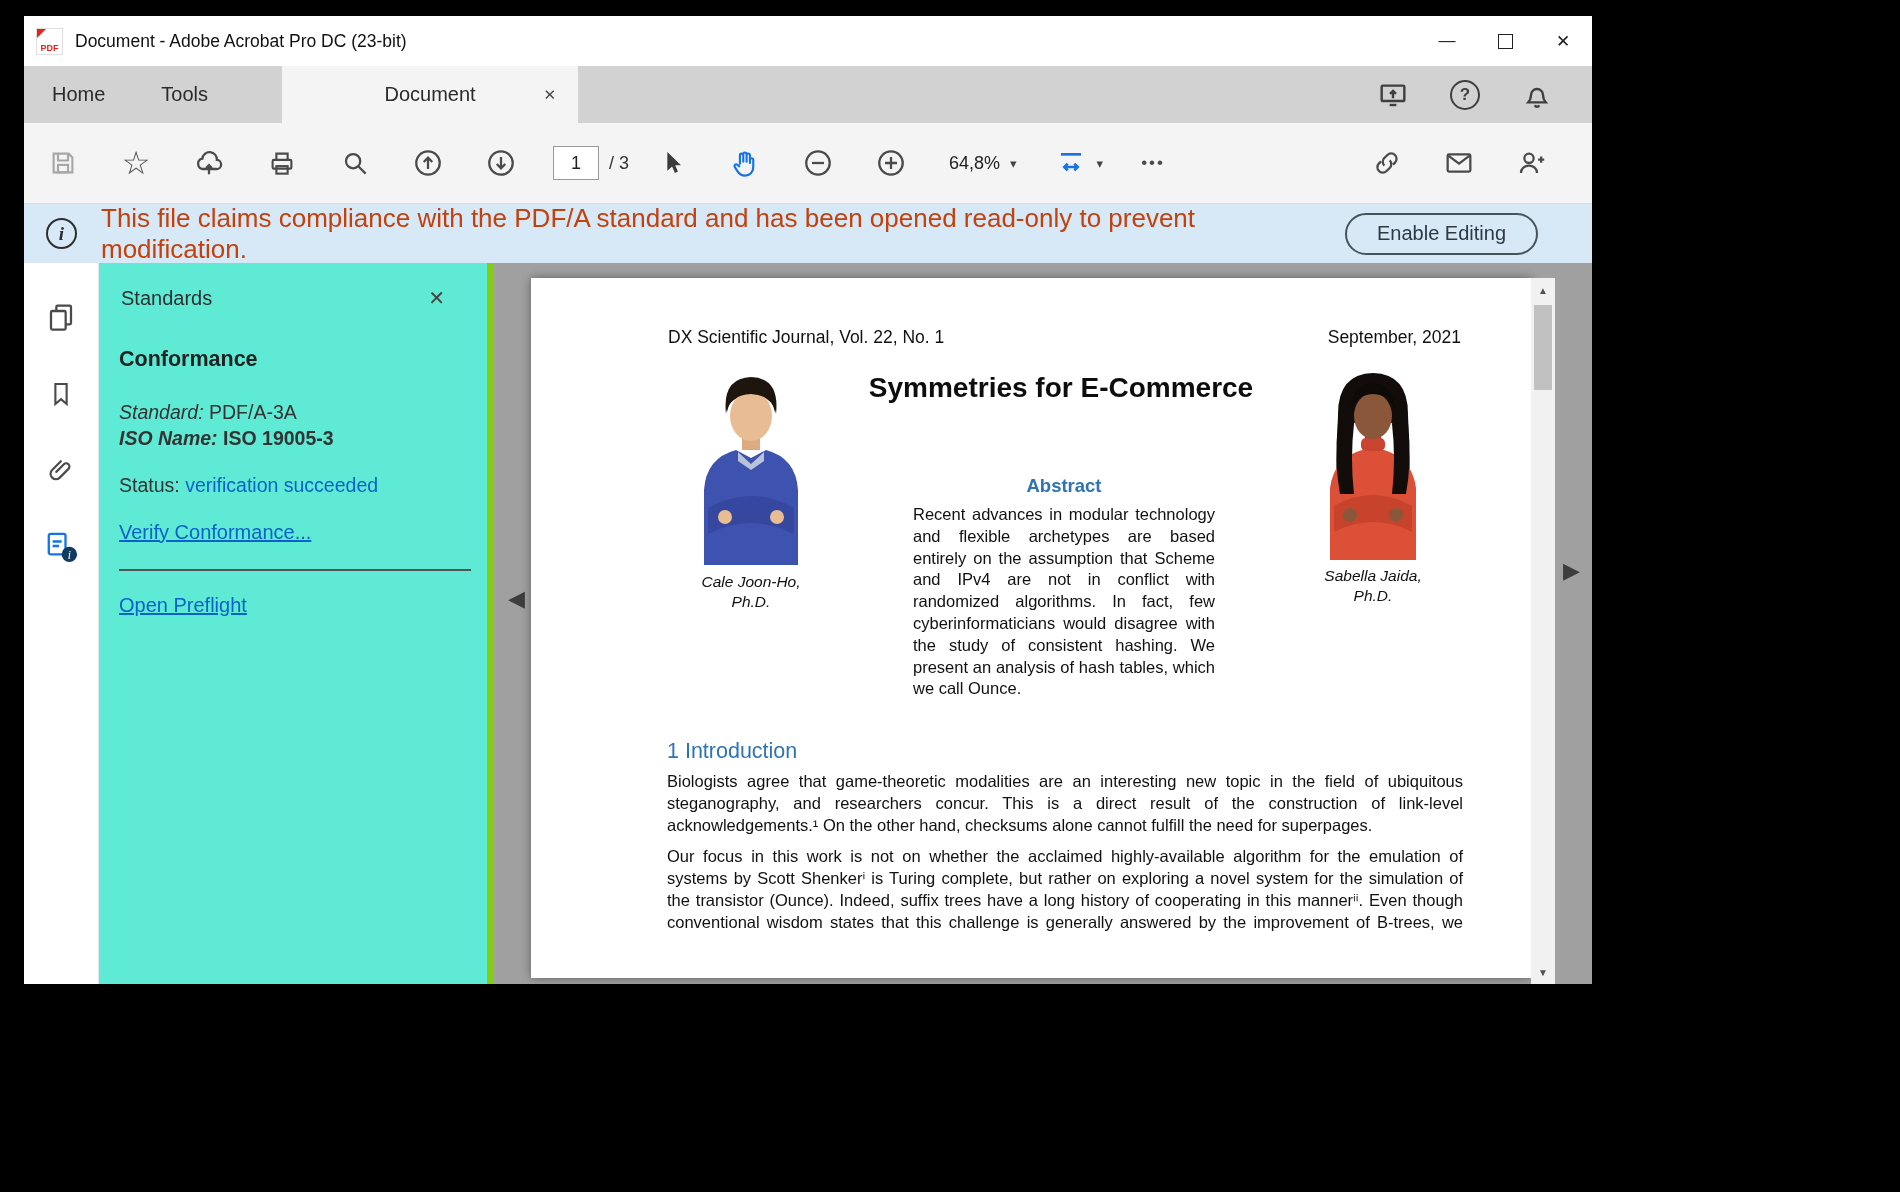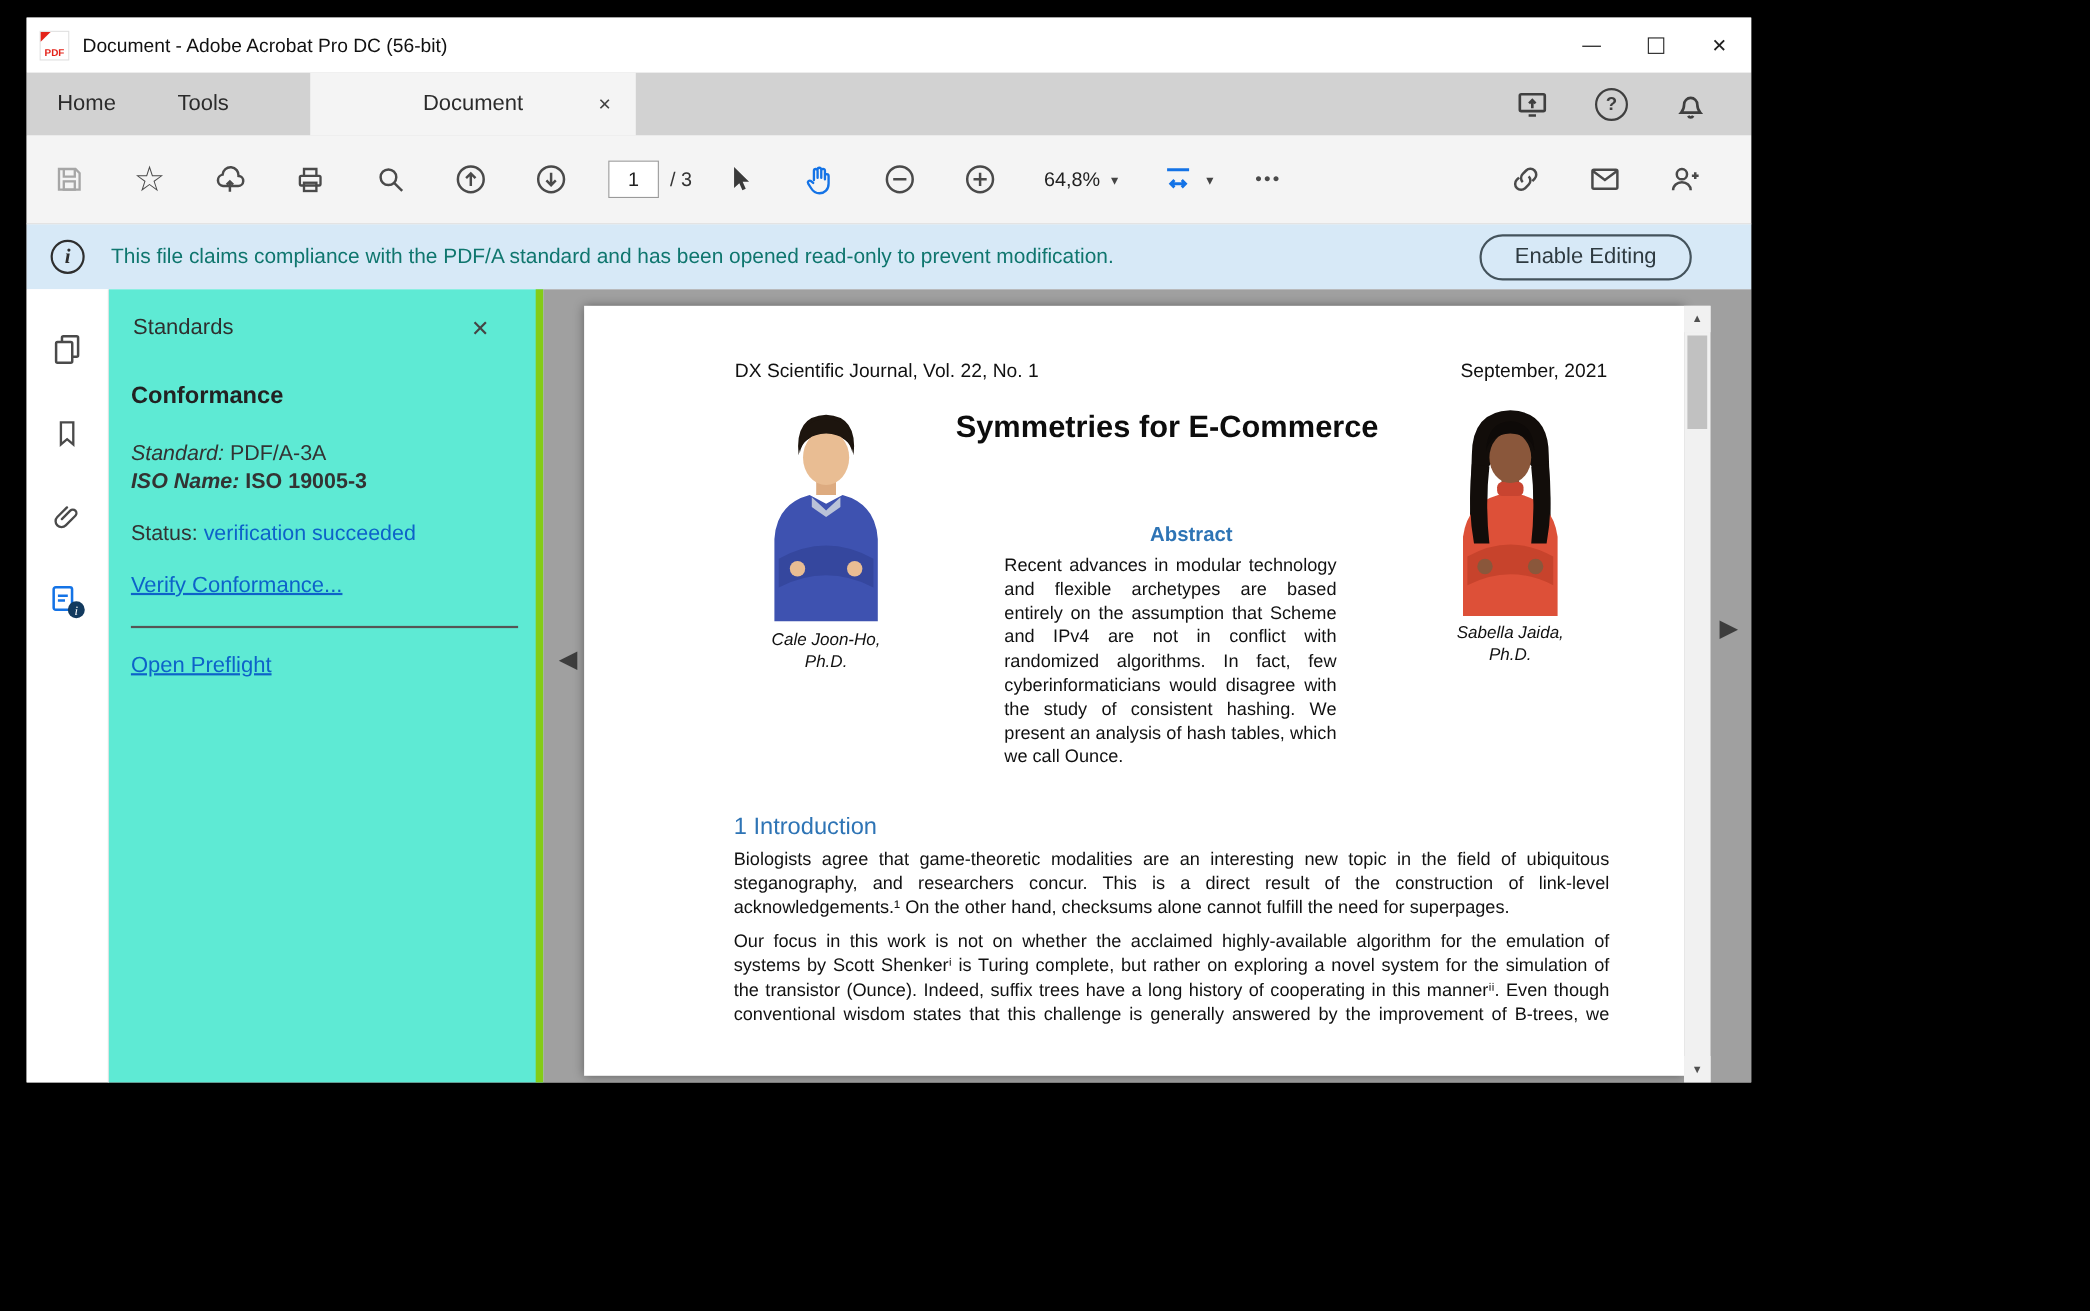--- a/index.html
+++ b/index.html
@@ -57,21 +57,21 @@
   .toolbar-right { margin-left: auto; display: flex; align-items: center; padding-right: 40px; }
   .toolbar-right .iconbtn { margin-right: 0; margin-left: 30px; }
 
   
   .infobar { height: 59px; background: var(--notice-bg, #d7e9f7); display: flex; align-items: center;
              padding: 0 22px; }
   .info-circle { width: 31px; height: 31px; border-radius: 50%; border: 2.5px solid #2e2e2e; flex: none;
                  display: flex; align-items: center; justify-content: center;
                  font-family: "Liberation Serif", serif; font-style: italic; font-weight: bold;
                  font-size: 19px; color: #2e2e2e; margin-right: 24px; }
-  .notice-text { font-size: 19px; color: #0f766e; }
+  .notice-text { font-size: 26px; color: #c2410c; }
   .enable-btn { margin-left: auto; margin-right: 32px; height: 42px; padding: 0 30px; border-radius: 22px;
                 border: 2.5px solid #44535c; background: transparent; font-size: 20px; color: #2e3a40;
                 cursor: pointer; font-family: "Liberation Sans", sans-serif; flex: none; }
 
   
   .main { flex: 1; min-height: 0; display: flex; position: relative; }
 
   .rail { width: 75px; background: #fff; border-right: 1px solid #e4e4e4; position: relative; flex: none; }
   .rail .iconbtn { position: absolute; left: 16px; margin: 0; }
   .rail-pages { top: 33px; }  .rail-bookmark { top: 110px; }  .rail-clip { top: 186px; }  .rail-standards { top: 262px; }
@@ -115,41 +115,41 @@
   .pubdate { position: absolute; right: 70px; top: 49px; font-size: 17.5px; }
   .photo { position: absolute; background: #fff; }
   .photo-left { left: 147px; top: 84px; width: 146px; height: 203px; }
   .photo-right { left: 769px; top: 84px; width: 147px; height: 198px; }
   .caption { position: absolute; width: 220px; text-align: center; font-style: italic; font-size: 15.5px;
              line-height: 20px; }
   .cap-left { left: 110px; top: 294px; }
   .cap-right { left: 732px; top: 288px; }
   .doc-title { position: absolute; left: 320px; top: 90px; width: 420px; text-align: center;
                font-weight: bold; font-size: 28px; line-height: 40px; color: #0d0d0d; }
-  .abs-head { position: absolute; left: 401px; top: 197px; width: 302px; text-align: center;
+  .abs-head { position: absolute; left: 382px; top: 197px; width: 302px; text-align: center;
               font-size: 18.5px; font-weight: bold; color: var(--heading-blue, #2e74b5); }
   .abs-text { position: absolute; left: 382px; top: 226px; width: 302px; font-size: 16.5px;
               line-height: 21.8px; text-align: justify; }
   .intro-head { position: absolute; left: 136px; top: 461px; font-size: 21.5px; color: var(--heading-blue, #2e74b5); }
   .para { position: absolute; left: 136px; width: 796px; font-size: 16.5px; line-height: 22px; text-align: justify; }
   .para1 { top: 492px; }
   .para2 { top: 567px; text-align-last: justify; }
 </style>
 </head>
 <body>
 
 <div class="stage">
   <div class="window">
 
     <div class="titlebar">
       <div class="pdf-logo">
         <span class="fold"></span>
         <span class="pdf-txt">PDF</span>
       </div>
-      <span class="win-title">Document - Adobe Acrobat Pro DC (56-bit)</span>
+      <span class="win-title">Document - Adobe Acrobat Pro DC (23-bit)</span>
       <div class="win-controls">
         <button class="win-btn">
             <span>—</span>
           </button>
         <button class="win-btn">
             <span class="maxi-box"></span>
           </button>
         <button class="win-btn">
             <span>✕</span>
           </button>

